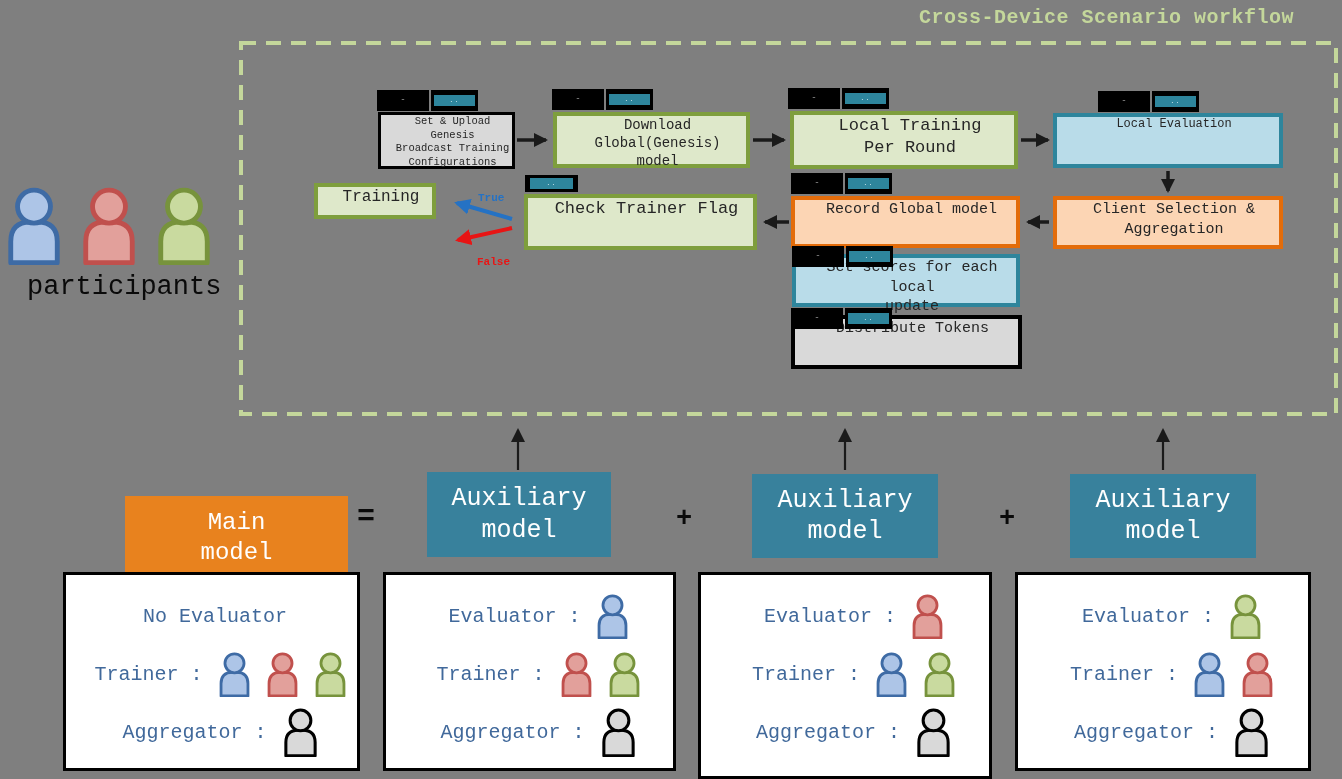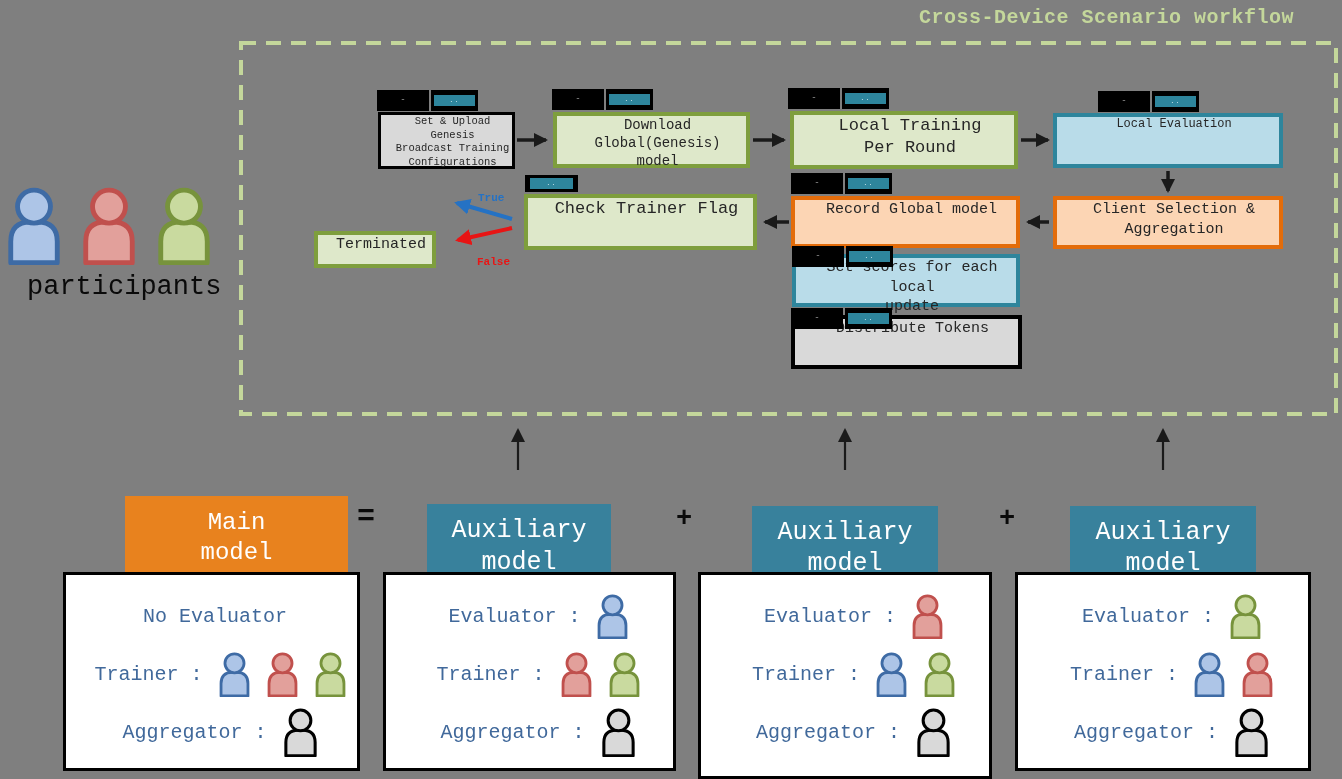--- a/index.html
+++ b/index.html
@@ -40,21 +40,21 @@
   #false-label { left:477px; top:256px; color:var(--false_red); }
 
   
   #participants-icons { left:3px; top:185px; display:flex; gap:13px; z-index:2; }
   #participants-icons .person { width:62px; height:80px; }
   #participants-label { left:27px; top:272px; font-size:27px; color:#0a0a0a; }
 
   
   .model-box { display:flex; align-items:center; justify-content:center; text-align:center; color:#fff; white-space:pre-line; line-height:1.25; z-index:2; }
   #main-model { left:125px; top:496px; width:223px; height:84px; background:var(--main_orange); font-size:24px; }
-  .aux-model  { background:var(--aux_teal); font-size:25px;margin-top:32px; }
+  .aux-model  { background:var(--aux_teal); font-size:25px; }
   #aux-model-1 { left:427px;  top:472px; width:184px; height:85px; }
   #aux-model-2 { left:752px;  top:474px; width:186px; height:84px; }
   #aux-model-3 { left:1070px; top:474px; width:186px; height:84px; }
   .op { color:#0a0a0a; font-weight:bold; text-align:center; z-index:2; line-height:1; }
   #op-equals { left:350px; top:502px; width:32px; font-size:30px; }
   #op-plus-1 { left:668px; top:506px; width:32px; font-size:27px; }
   #op-plus-2 { left:991px; top:506px; width:32px; font-size:27px; }
 
   
   .card { background:#fff; border:3px solid #000; padding:12px 0 0 20px; z-index:2; }
@@ -175,22 +175,22 @@
   <div class="abs wf wf-black" style="left:791px;top:315px;width:231px;height:54px">
     <span class="lbl" style="font-size:15px">Distribute Tokens</span>
   </div>
   <div class="abs wf wf-blue" style="left:792px;top:254px;width:228px;height:53px">
     <span class="lbl" style="font-size:15px">Set scores for each local
 update</span>
   </div>
   <div class="abs wf wf-green" style="left:524px;top:194px;width:233px;height:56px">
     <span class="lbl" style="font-size:17px">Check Trainer Flag</span>
   </div>
-  <div class="abs wf wf-green" style="left:314px;top:231px;width:122px;height:37px">
-    <span class="lbl" style="font-size:15px">Terminated</span>
+  <div class="abs wf wf-green" style="left:314px;top:183px;width:122px;height:36px">
+    <span class="lbl" style="font-size:16px">Training</span>
   </div>
 
   <div id="true-label" class="abs branch-label">True</div>
   <div id="false-label" class="abs branch-label">False</div>
 
   <div id="participants-icons" class="abs">
       <svg class="person" viewBox="0 0 64 82">
         <path d="M8 80 L8 58 Q8 38 28 38 L36 38 Q56 38 56 58 L56 80 Z" fill="#ADC5E7" stroke="#3E6BA5" stroke-width="5" stroke-linejoin="round"></path>
         <circle cx="32" cy="22" r="17" fill="#ADC5E7" stroke="#3E6BA5" stroke-width="5"></circle>
       </svg>

